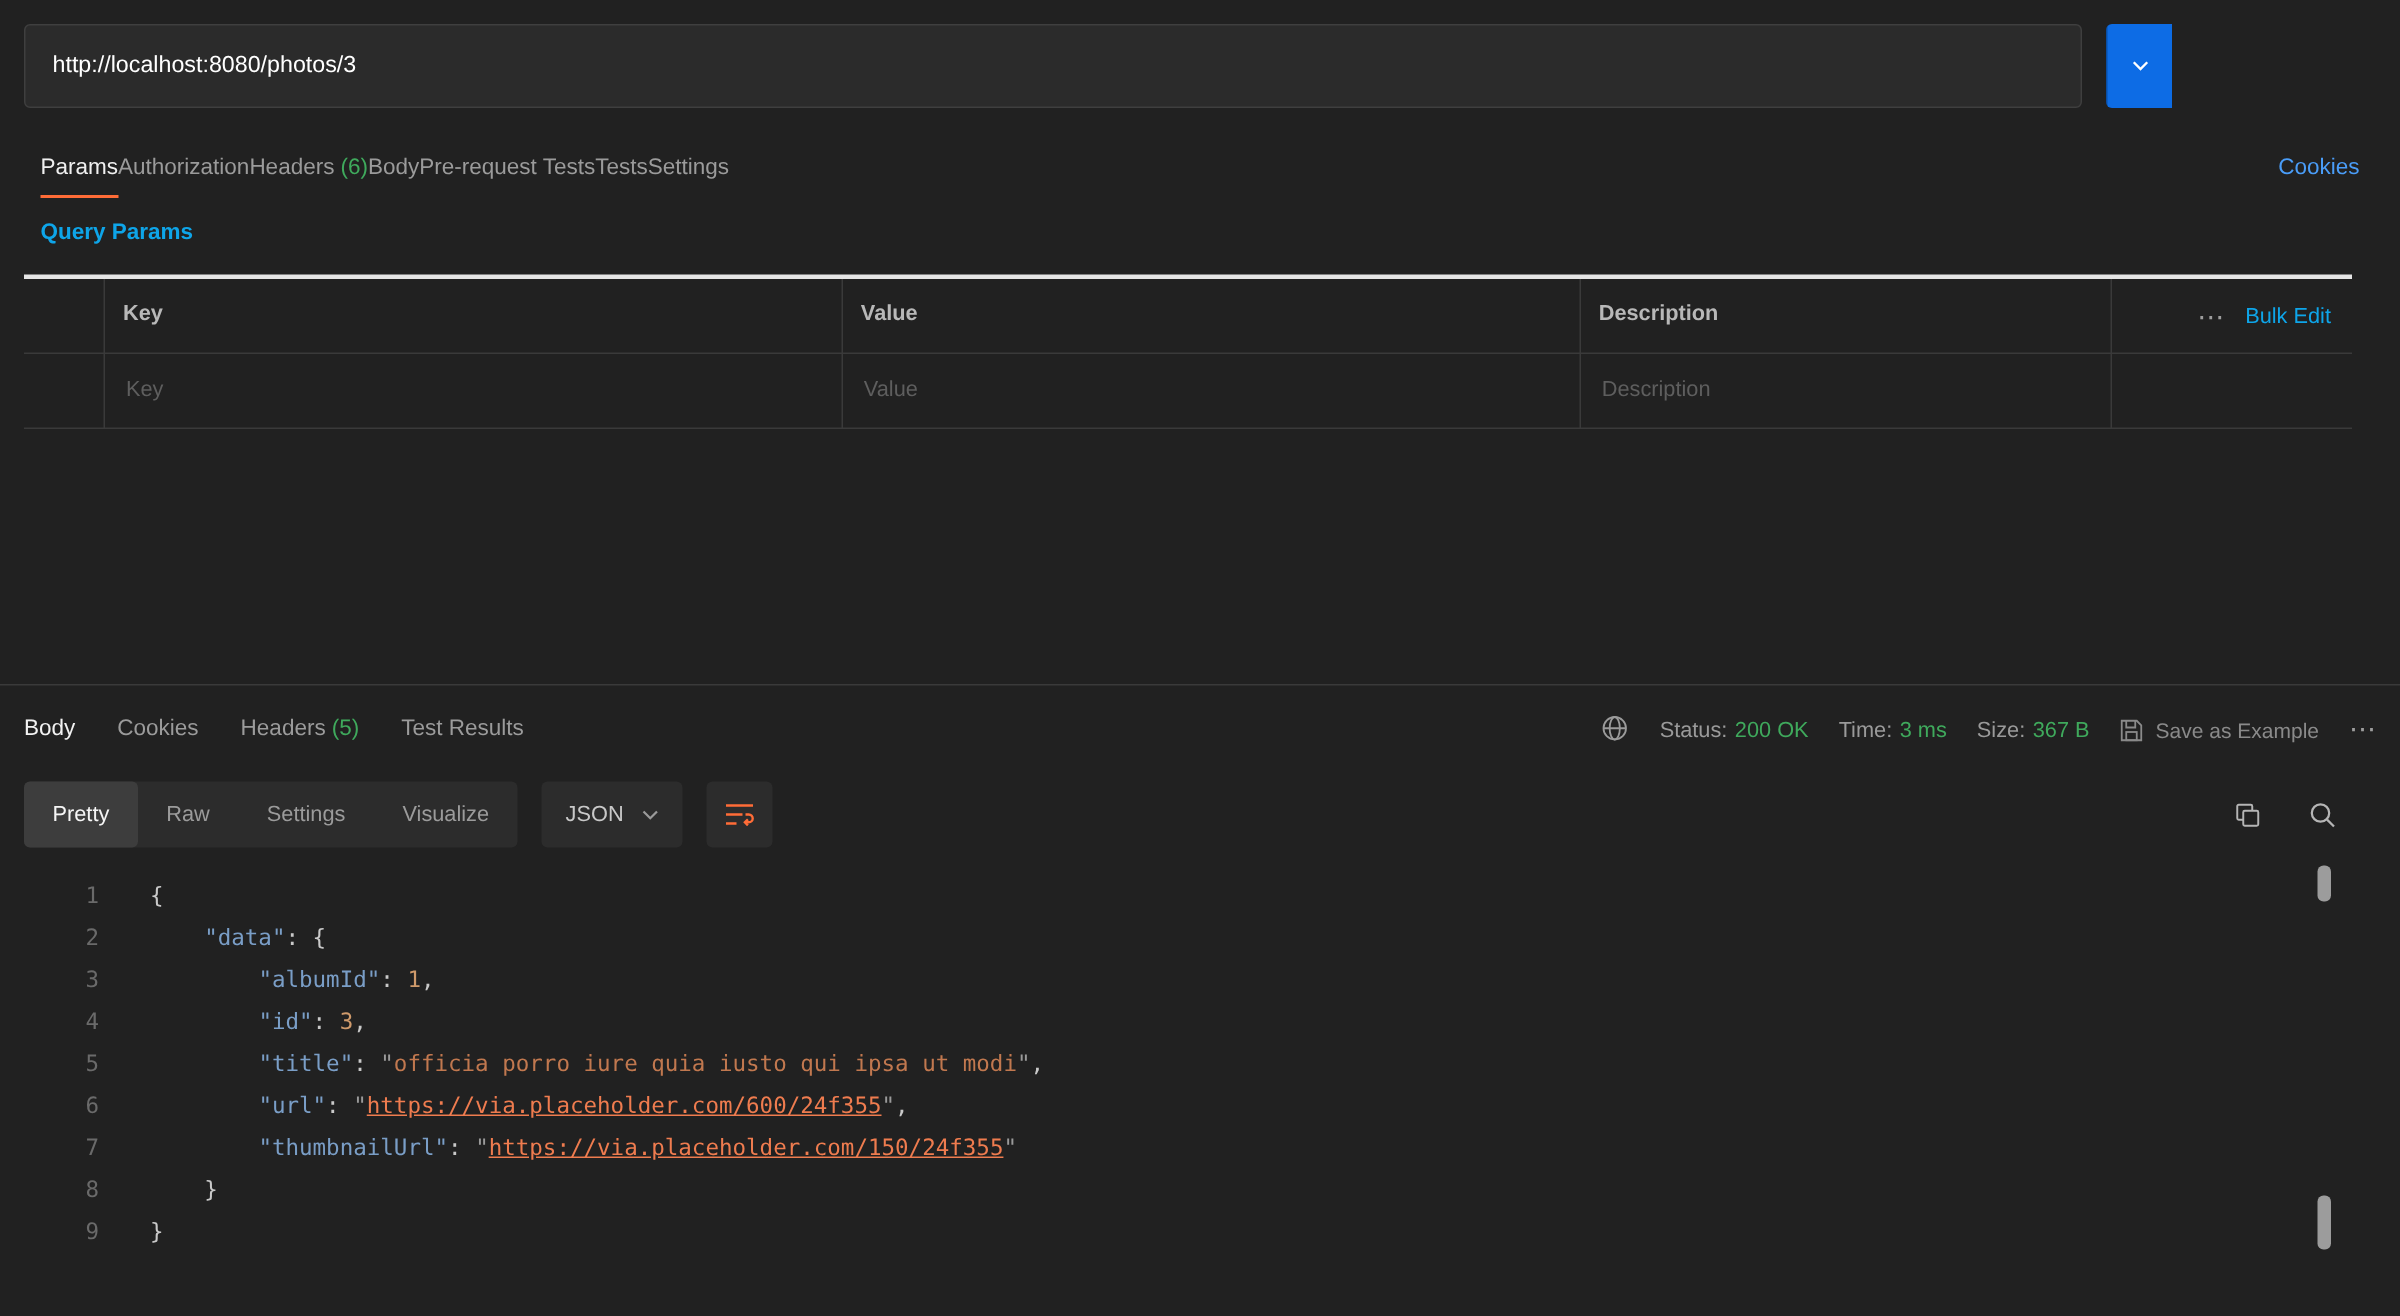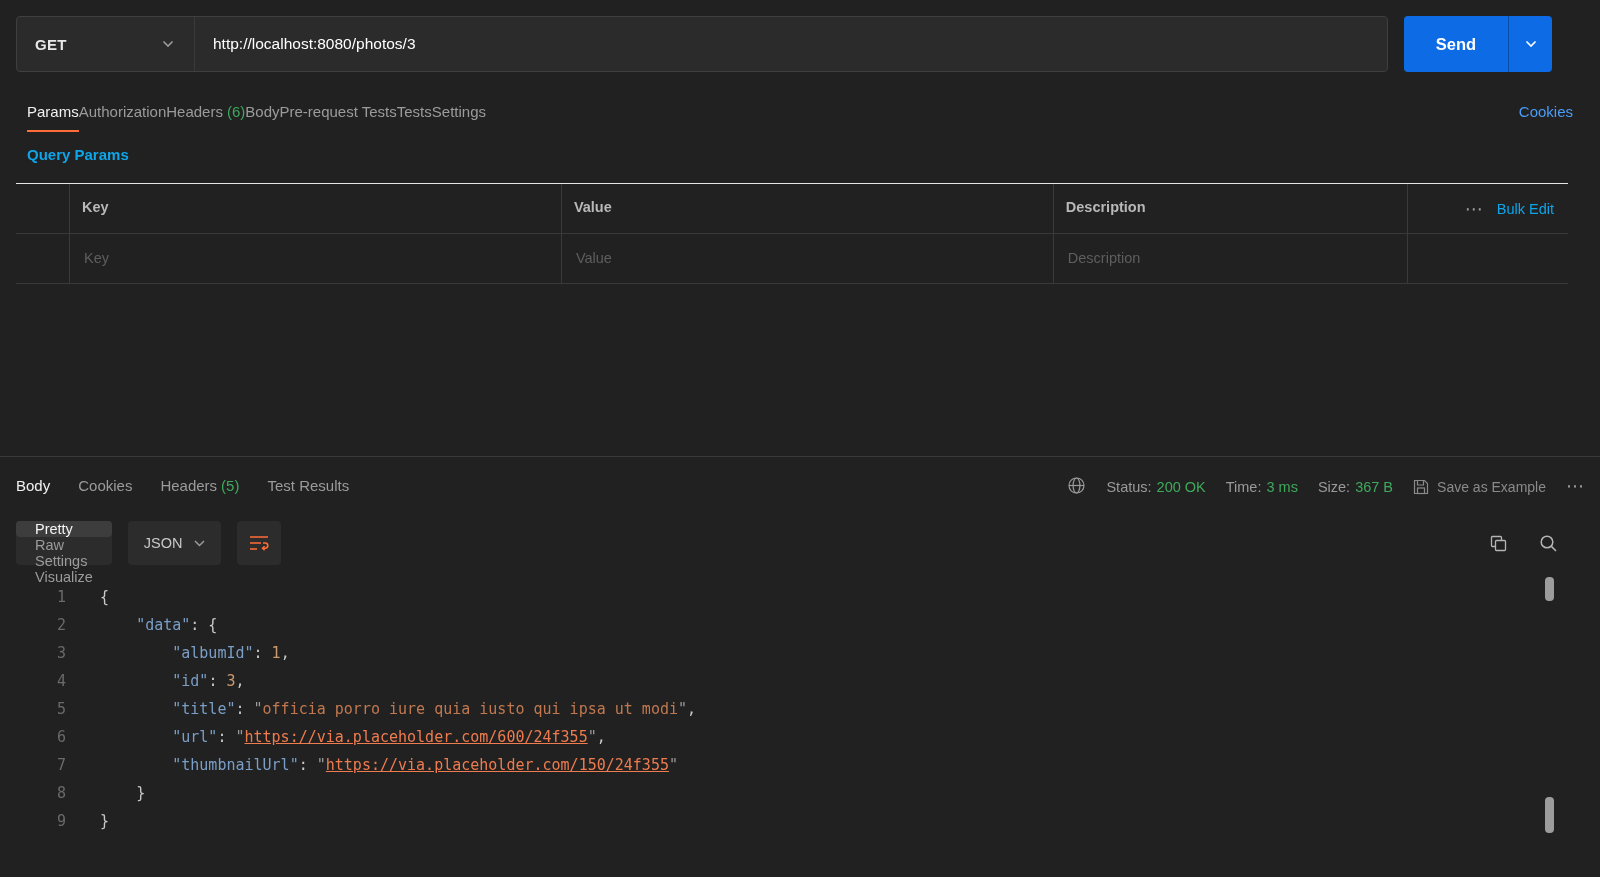--- a/index.html
+++ b/index.html
@@ -42,21 +42,21 @@
   }
 
   .req-tabs { display:flex; align-items:center; padding:0 27px; height:46px; }
   .tab { font-size:15px; color:#9b9b9b; cursor:pointer; padding:13px 0 10px; border-bottom:2px solid transparent; white-space:nowrap; }
   .tab.active { color:#f0f0f0; border-bottom-color:#ff6c37; }
   .count { color:#3fa95c; margin-left:4px; }
   .cookies-link { margin-left:auto; color:#4a9df8; font-size:15px; cursor:pointer; }
 
   .qp-title { color:#0ea5e9; font-size:15px; font-weight:700; margin:12px 0 20px 27px; }
 
-  .qp-table { margin:0 32px 0 16px; border-top:1px solid #e5e5e5; }
+  .qp-table { margin:0 32px 0 16px; border-top:3px solid #e5e5e5; }
   .qp-row { display:grid; grid-template-columns:54px 1fr 1fr 0.72fr 160px; }
   .qp-cell { border-bottom:1px solid #3a3a3a; padding:15px 12px; font-size:14.5px; min-height:50px; }
   .qp-cell.v { border-right:1px solid #3a3a3a; }
   .qp-head { color:#b8b8b8; font-weight:700; }
   .qp-gutter { padding:0; }
   .cell-input {
     width:100%; background:transparent; border:none; outline:none;
     color:#cfcfcf; font-size:14.5px; font-family:"Liberation Sans", sans-serif;
   }
   .cell-input::placeholder { color:#5e5e5e; opacity:1; }
@@ -69,21 +69,21 @@
 
   .resp-tabs { display:flex; align-items:center; padding:0 16px; height:56px; gap:28px; }
   .resp-tab { font-size:15px; color:#9b9b9b; cursor:pointer; white-space:nowrap; }
   .resp-tab.active { color:#f2f2f2; }
   .resp-meta { margin-left:auto; display:flex; align-items:flex-end; gap:20px; }
   .meta-pair { font-size:14.5px; color:#9a9a9a; white-space:nowrap; }
   .meta-pair .val { color:#3fa95c; margin-left:5px; }
   .save-example { display:flex; align-items:center; gap:8px; color:#8a8a8a; font-size:14px; cursor:pointer; white-space:nowrap; }
 
   .view-row { display:flex; align-items:center; padding:8px 16px; gap:16px; }
-  .segmented { display:flex; background:#2c2c2c; border-radius:4px; height:44px; align-items:stretch;flex-direction:column; }
+  .segmented { display:flex; background:#2c2c2c; border-radius:4px; height:44px; align-items:stretch; }
   .seg-btn { padding:0 19px; display:flex; align-items:center; font-size:14.5px; color:#9b9b9b; cursor:pointer; border-radius:4px; }
   .seg-btn.active { background:#3d3d3d; color:#f5f5f5; }
   .lang-select { display:flex; align-items:center; gap:12px; background:#2c2c2c; border-radius:4px; height:44px; padding:0 16px; color:#c8c8c8; font-size:14.5px; cursor:pointer; }
   .wrap-btn { width:44px; height:44px; background:#2c2c2c; border-radius:4px; display:flex; align-items:center; justify-content:center; cursor:pointer; }
   .right-icons { margin-left:auto; display:flex; align-items:center; gap:32px; padding-right:26px; }
   .icon-btn { cursor:pointer; display:flex; align-items:center; }
 
   
   .code-area { display:flex; padding-top:10px; font-family:"DejaVu Sans Mono", monospace; font-size:15px; line-height:28px; }
   .gutter { width:70px; color:#6a6a6a; text-align:right; padding-right:4px; user-select:none; }
@@ -103,34 +103,25 @@
 
   svg { display:block; }
 </style>
 </head>
 <body>
 
 <div class="request-pane">
 
   <div class="url-row">
     <div class="url-container">
-      <div class="method-select">
-        <span class="method-label">GET</span>
-        <span>
-          <svg width="12" height="8" viewBox="0 0 12 8" fill="none" stroke="#9a9a9a" stroke-width="1.6">
-              <path d="M1.5 1.5L6 6l4.5-4.5"></path>
-            </svg>
-        </span>
-      </div>
       <div class="url-input-wrap">
         <input class="url-input" readonly="" value="http://localhost:8080/photos/3" style="">
       </div>
     </div>
     <div class="send-group">
-      <button class="send-main">Send</button>
       <button class="send-caret">
         <span>
           <svg width="12" height="8" viewBox="0 0 12 8" fill="none" stroke="#ffffff" stroke-width="1.6">
               <path d="M1.5 1.5L6 6l4.5-4.5"></path>
             </svg>
         </span>
       </button>
     </div>
   </div>
 

